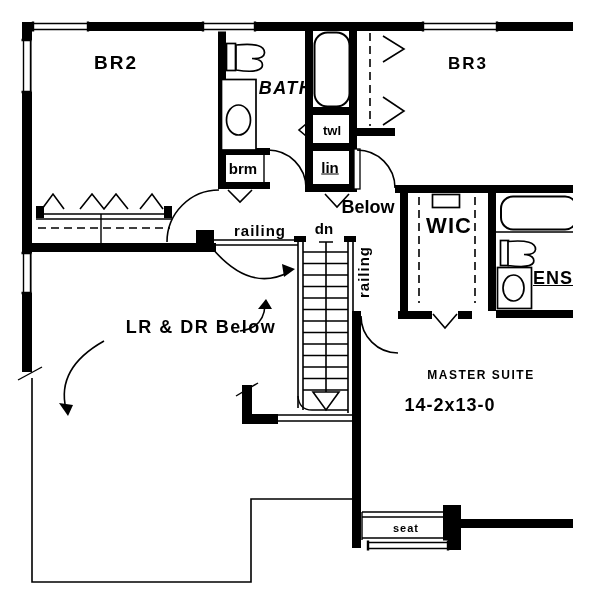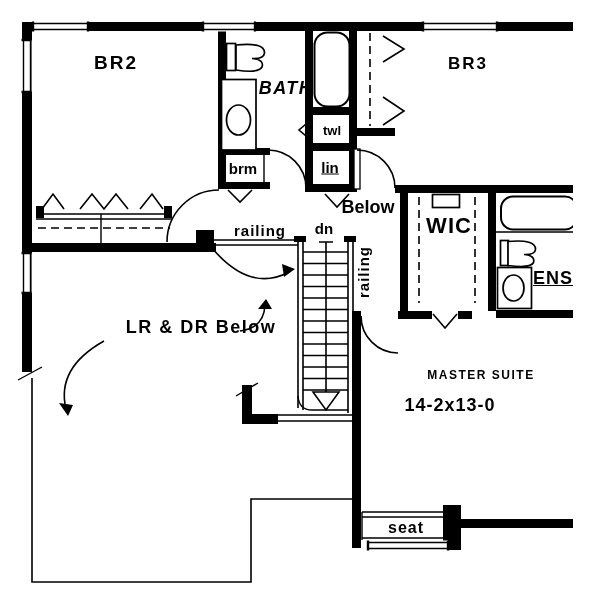--- a/index.html
+++ b/index.html
@@ -180,15 +180,15 @@
   <div class="lbl" style="left:330px;top:167px;font-size:15px;text-decoration:underline;">lin</div>
   <div class="lbl" style="left:243px;top:168px;font-size:15px;">brm</div>
   <div class="lbl" style="left:368px;top:207px;font-size:18px;">Below</div>
   <div class="lbl" style="left:324px;top:228px;font-size:15px;">dn</div>
   <div class="lbl" style="left:260px;top:230px;font-size:15px;letter-spacing:1px;">railing</div>
   <div class="lbl rot" style="left:363px;top:272px;font-size:15px;letter-spacing:1px;">railing</div>
   <div class="lbl" style="left:449px;top:226px;font-size:22px;letter-spacing:1px;">WIC</div>
   <div class="lbl" style="left:553px;top:278px;font-size:18px;letter-spacing:1px;text-decoration:underline;">ENS</div>
   <div class="lbl" style="left:457px;top:375px;font-size:12px;letter-spacing:1.5px;margin-left:24px;">MASTER SUITE</div>
   <div class="lbl" style="left:450px;top:398px;font-size:18px;letter-spacing:1px;margin-top:7px;">14-2x13-0</div>
-  <div class="lbl" style="left:406px;top:528px;font-size:16px;letter-spacing:1px;">seat</div>
+  <div class="lbl" style="left:406px;top:528px;font-size:11px;letter-spacing:1px;">seat</div>
   <div class="lbl" style="left:156px;top:327px;font-size:18px;letter-spacing:1.5px;margin-left:45px;">LR &amp; DR Below</div>
 </div>
 
 </body></html>

